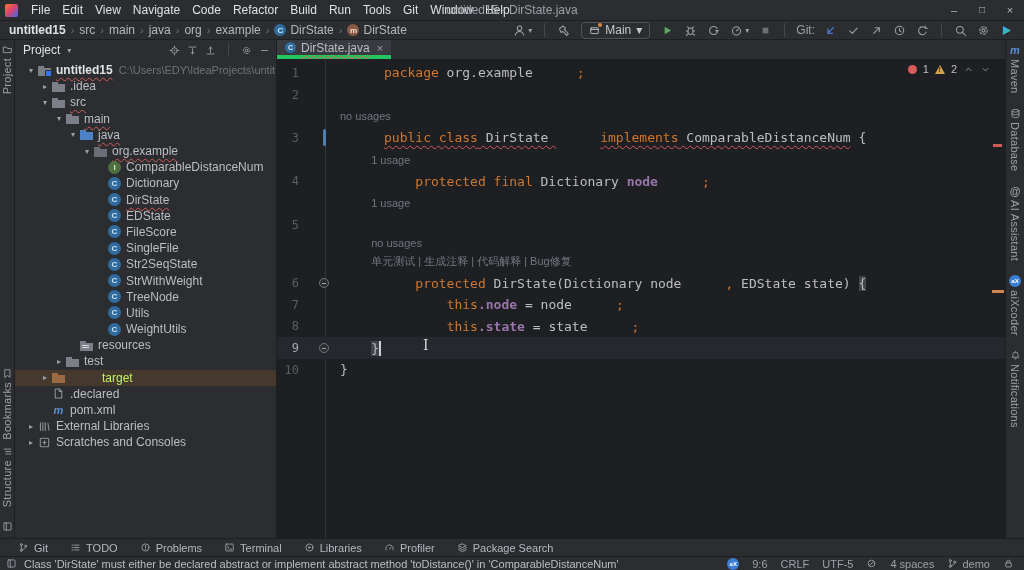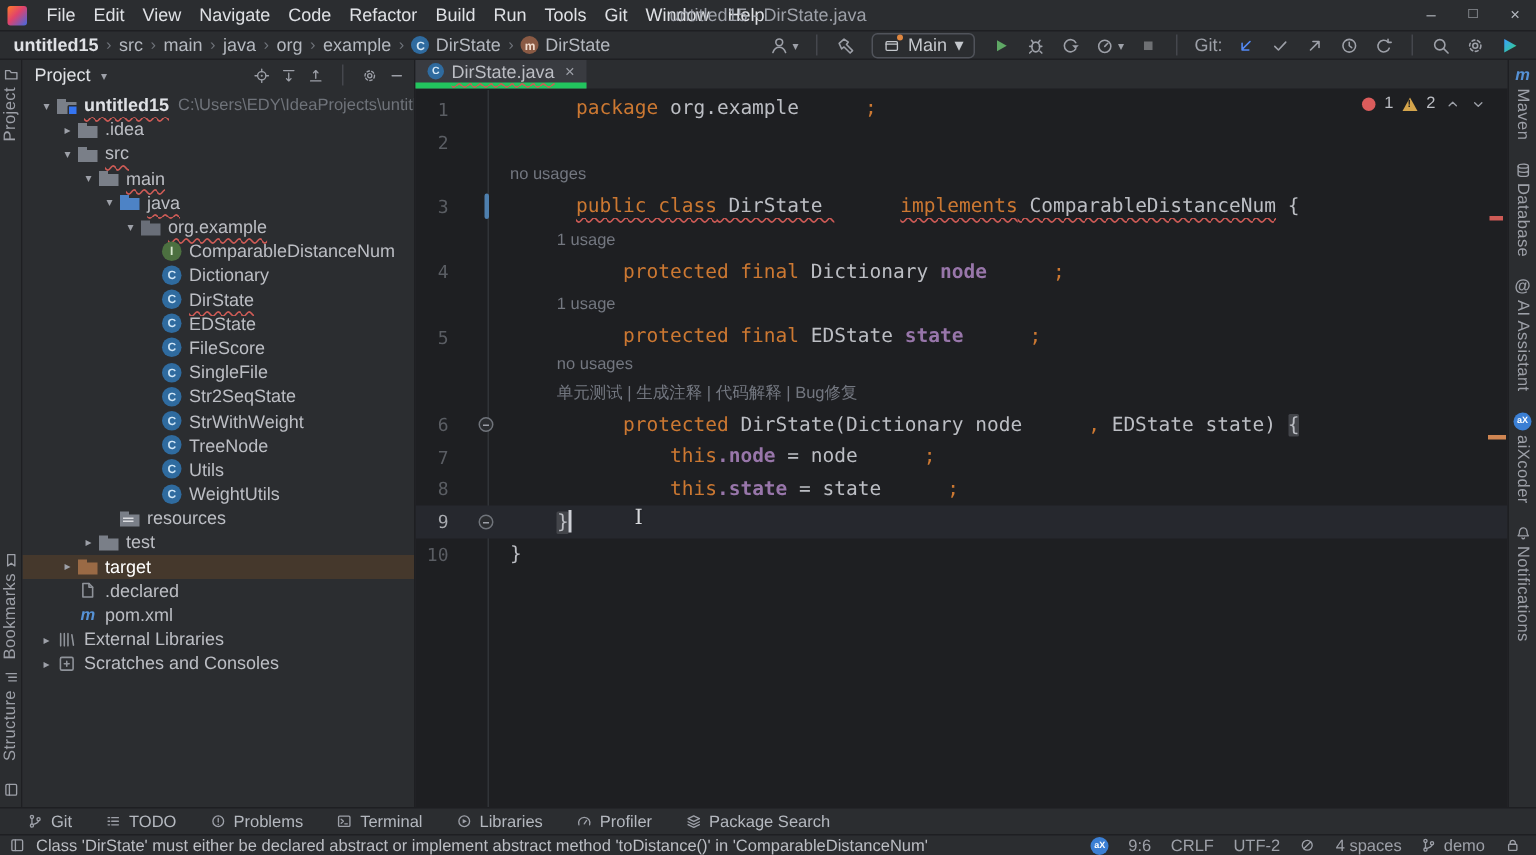--- a/index.html
+++ b/index.html
@@ -78,21 +78,21 @@
       background:#3574f0;border:1px solid #2b2d30;}
   .ti-folder-resources::after{content:'';position:absolute;left:2px;top:6px;width:7px;height:1px;background:#d9dbdf;
       box-shadow:0 2px 0 #d9dbdf;}
   .ti-class,.ti-interface{border-radius:50%;text-align:center;line-height:13px;font-size:8px;font-weight:bold;}
   .ti-class{background:#2f6b9f;color:#cfe6f7;}
   .ti-interface{background:#4c7040;color:#d8e8cf;}
   .ti-maven{color:#5692d6;font-style:italic;font-weight:bold;font-size:11px;text-align:center;line-height:13px;}
   .ti svg{width:13px;height:13px;color:#8f939a;}
   .t-label{color:#bcbec4;}
   .t-label.bold{font-weight:bold;color:#dfe1e5;}
-  .t-label.excl{color:#ffffff;}
+  .t-label.excl{color:#bef264;margin-left:32px;}
   .t-suffix{color:#6f737a;margin-left:6px;font-size:11px;}
 
   
   .editor{flex:1;min-width:0;display:flex;flex-direction:column;background:#1e1f22;position:relative;}
   .tabbar{height:20px;background:#2b2d30;border-bottom:1px solid #1e1f22;box-sizing:border-box;display:flex;flex:none;}
   .tab{display:flex;align-items:center;gap:5px;padding:0 8px;background:#393b40;border-bottom:4px solid #22c55e;
        box-sizing:border-box;color:#bcbec4;}
   .tab .badge{width:11px;height:11px;font-size:7px;}
   .tab-close{color:#9da0a8;font-size:11px;margin-left:2px;}
   .code{flex:1;position:relative;font-family:"DejaVu Sans Mono","Liberation Mono",monospace;font-size:13px;
@@ -666,21 +666,20 @@
             </div>
             <div class="crow">
               <span class="ln">4</span>
               <span class="ct"><span class="tk-p">    </span><span class="tk-k">protected final</span><span class="tk-p"> Dictionary </span><span class="tk-f">node</span><span class="tk-s">;</span></span>
             </div>
             <div class="crow hintrow">
               <span class="hint" style="margin-left: 94.2px;">1 usage</span>
             </div>
             <div class="crow">
               <span class="ln">5</span>
-              <span class="ct"><span class="tk-p">    </span><span class="tk-k">protected final</span><span class="tk-p"> EDState </span><span class="tk-f">state</span><span class="tk-s">;</span></span>
             </div>
             <div class="crow hintrow tight">
               <span class="hint" style="margin-left: 94.2px;">no usages</span>
             </div>
             <div class="crow hintrow">
               <span class="hint" style="margin-left: 94.2px;">单元测试 | 生成注释 | 代码解释 | Bug修复</span>
             </div>
             <div class="crow">
               <span class="ln">6</span>
               <span class="foldm"></span>
@@ -808,21 +807,21 @@
         <span class="sitem">
           <span class="ax-badge">aX</span>
         </span>
         <span class="sitem">
           <span>9:6</span>
         </span>
         <span class="sitem">
           <span>CRLF</span>
         </span>
         <span class="sitem">
-          <span>UTF-2</span>
+          <span>UTF-5</span>
         </span>
         <span class="sitem">
           <svg class="ic sm">
             <use href="#i-slash"></use>
           </svg>
         </span>
         <span class="sitem">
           <span>4 spaces</span>
         </span>
         <span class="sitem">

